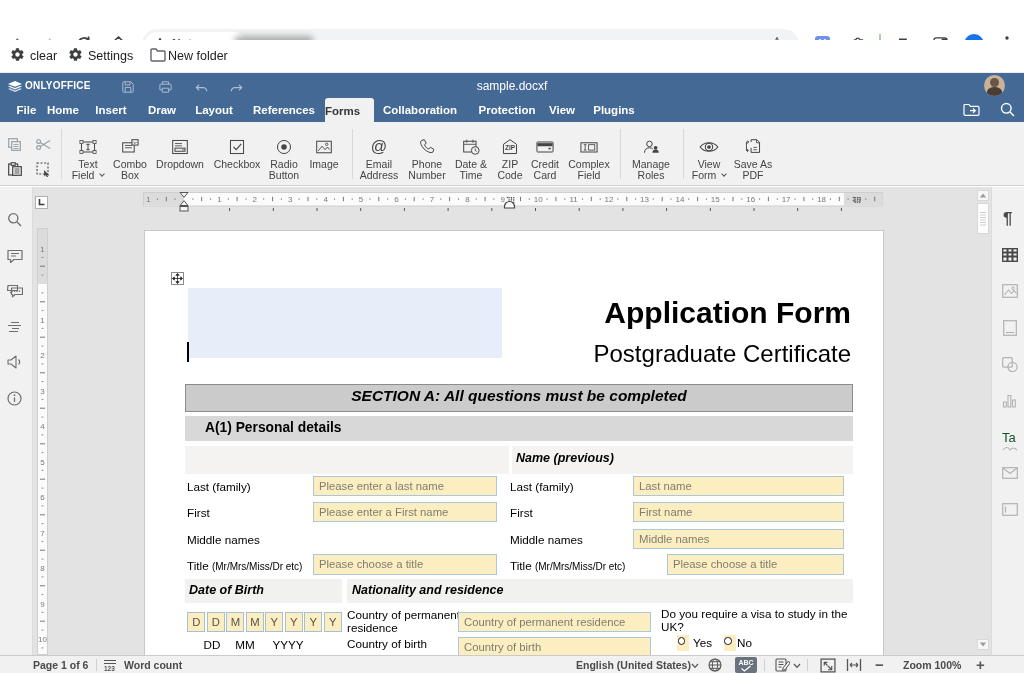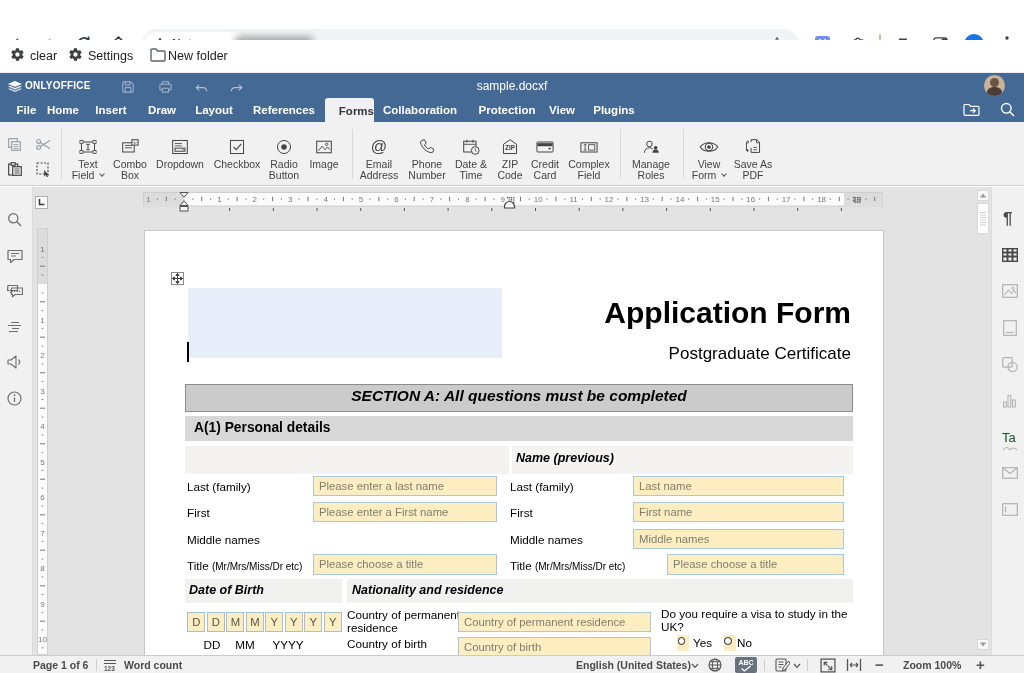--- a/index.html
+++ b/index.html
@@ -13,21 +13,21 @@
   .bktxt { font-size:12.5px; color:#202124; }
   #addrpill { position:absolute; left:142px; top:5px; width:657px; height:30px; background:#f1f3f4; border-radius:15px; }
   #nschip { position:absolute; left:3px; top:3px; height:24px; background:#fff; border-radius:12px; padding:0 12px 0 8px; display:flex; align-items:center; gap:5px; }
   #nschip span { font-size:12px; font-weight:bold; color:#474747; }
   #blurip { position:absolute; left:93px; top:7px; width:78px; height:15px; background:#ababab; border-radius:4px; filter:blur(3px); }
   #urltxt { position:absolute; left:176px; top:0; height:30px; line-height:30px; font-size:13px; color:#202124; white-space:nowrap; }
   
   #ooheader { position:absolute; left:0; top:73px; width:1024px; height:49px; background:#446995; }
   #ootabs { position:absolute; left:0; top:25px; width:1024px; height:24px; }
   .tab { position:absolute; top:0; height:24px; line-height:25px; color:#fff; font-size:11.5px; font-weight:bold; text-align:center; }
-  #formstab { position:absolute; left:325px; top:0; width:49px; height:24px; background:#f1f1f1; border-radius:3px 3px 0 0; color:#33373a; font-size:11.5px; font-weight:bold; text-align:right; line-height:26px; }
+  #formstab { position:absolute; left:325px; top:0; width:49px; height:24px; background:#f1f1f1; border-radius:3px 3px 0 0; color:#33373a; font-size:11.5px; font-weight:bold; text-align:left; line-height:26px; }
   
   #tbar { position:absolute; left:0; top:122px; width:1024px; height:64px; background:#f1f1f1; border-bottom:1px solid #cfcfcf; }
   .tbtn { position:absolute; text-align:center; color:#444; font-size:10.5px; line-height:10.8px; }
   .tbtn svg { margin:0 auto 2px auto; width:20px; height:20px; }
   .tsep { position:absolute; top:7px; width:1px; height:50px; background:#d8d8d8; }
   .car { display:inline-block; width:4px; height:4px; border-right:1.3px solid #555; border-bottom:1.3px solid #555; transform:rotate(45deg); margin-left:3px; vertical-align:2.5px; }
   
   #work { position:absolute; left:0; top:187px; width:1024px; height:468px; background:#e3e3e3; }
   #leftpanel { position:absolute; left:0; top:0; width:33px; height:468px; background:#f1f1f1; border-right:1px solid #dcdcdc; }
   #rightpanel { position:absolute; left:991px; top:0; width:33px; height:468px; background:#f1f1f1; border-left:1px solid #dcdcdc; }
@@ -540,23 +540,23 @@
   <div id="page">
 
     <div class="abs" style="left:26px;top:41px;width:13px;height:13px;background:#fff;border:1px solid #8a8a8a">
       <svg width="11" height="11" viewBox="0 0 11 11">
           <path d="M5.5 0.5 v10 M0.5 5.5 h10 M5.5 0.5 l-1.6 1.8 h3.2 z M5.5 10.5 l-1.6 -1.8 h3.2 z M0.5 5.5 l1.8 -1.6 v3.2 z M10.5 5.5 l-1.8 -1.6 v3.2 z" stroke="#333" stroke-width="0.9" fill="#333"></path>
         </svg>
     </div>
     <div class="abs" style="left:43px;top:57px;width:314px;height:70px;background:#e8edfa"></div>
     <div class="abs" style="left:42px;top:111px;width:2px;height:20px;background:#000"></div>
     <div class="abs" style="right:32px;top:67px;font-size:30px;font-weight:bold;line-height:30px;white-space:nowrap">Application Form</div>
-    <div class="abs" style="right:32px;top:112px;font-size:17px;line-height:22.7px;white-space:nowrap">Postgraduate Certificate</div>
+    <div class="abs" style="right:32px;top:112px;font-size:24px;line-height:22.7px;white-space:nowrap">Postgraduate Certificate</div>
     <div class="abs" style="left:40px;top:153px;width:668px;height:28px;background:#cbcbcb;border:1px solid #8c8c8c;text-align:center;font-weight:bold;font-style:italic;font-size:15.5px;line-height:21px">SECTION A: All questions must be completed</div>
-    <div class="abs" style="left:40px;top:185px;width:668px;height:25px;background:#d8d8d8;font-weight:bold;font-size:13.8px;line-height:24px;padding-left:9px">A(1) Personal details</div>
+    <div class="abs" style="left:40px;top:185px;width:668px;height:25px;background:#d8d8d8;font-weight:bold;font-size:13.8px;line-height:24px;padding-left:20px">A(1) Personal details</div>
 
     <div class="abs" style="left:40px;top:215px;width:324px;height:28px;background:#f4f3f2"></div>
     <div class="abs" style="left:367px;top:215px;width:341px;height:28px;background:#f4f3f2"></div>
     <div class="abs hdr-it" style="left:371px;top:220px">Name (previous)</div>
 
     <div class="lbl" style="left:42px;top:249px">Last (family)</div>
     <div class="fld" style="left:168px;top:245px;width:184px;height:20px">Please enter a last name</div>
     <div class="lbl" style="left:365px;top:249px">Last (family)</div>
     <div class="fld" style="left:488px;top:245px;width:211px;height:20px">Last name</div>
     <div class="lbl" style="left:42px;top:275px">First</div>

